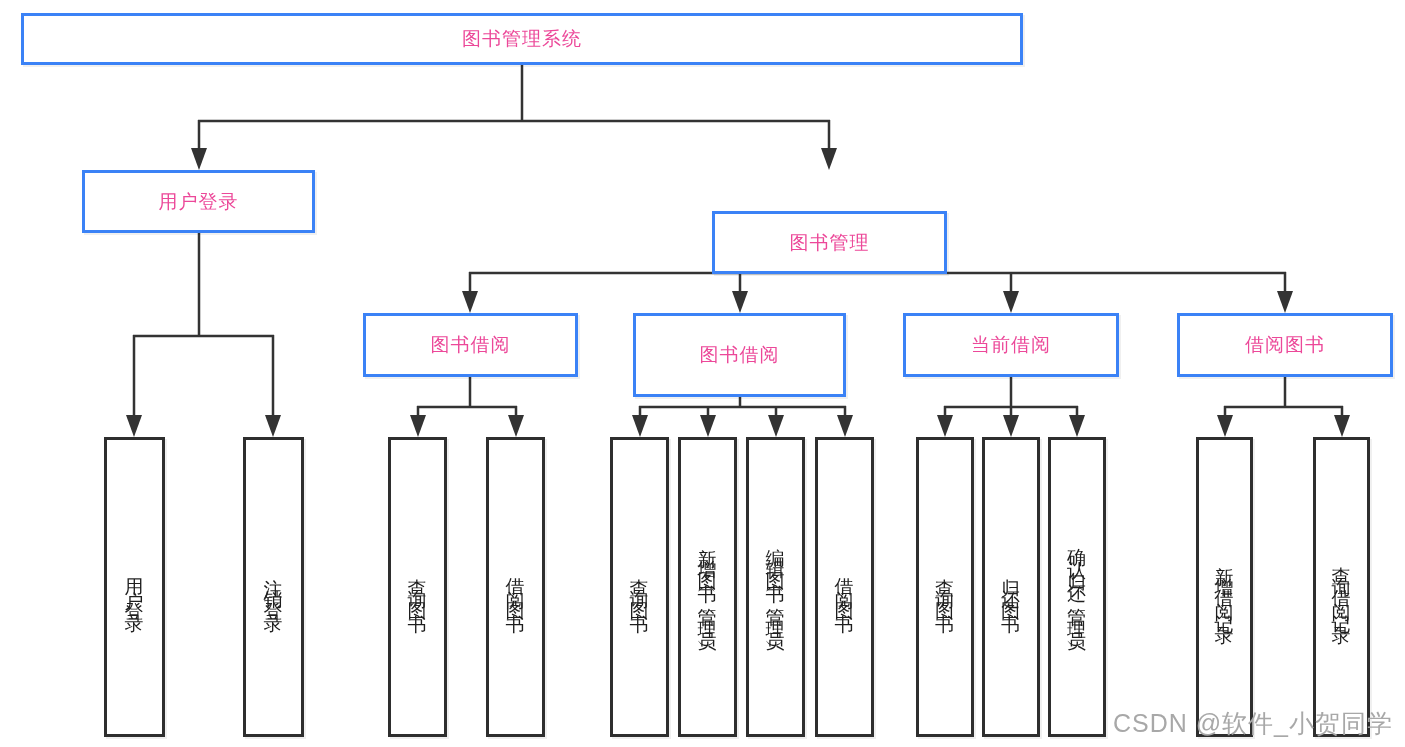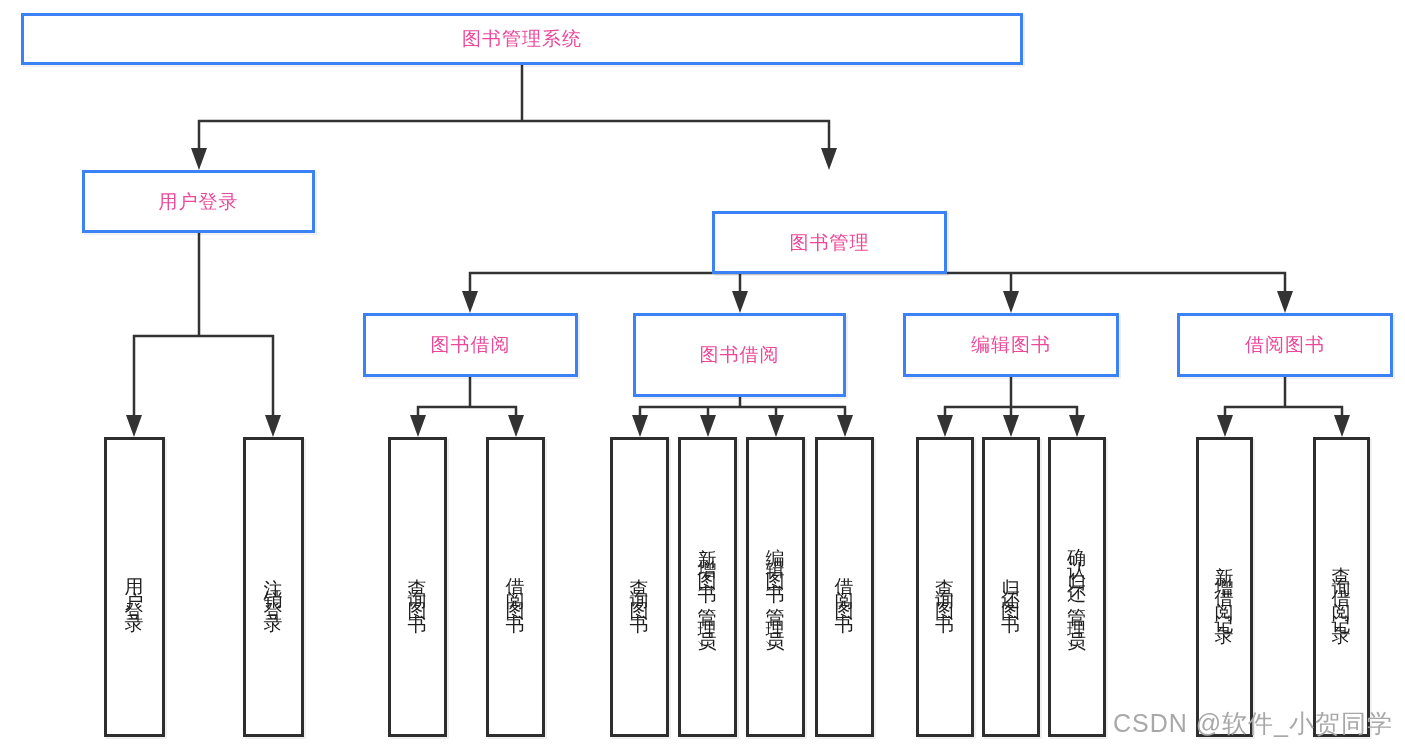--- a/index.html
+++ b/index.html
@@ -85,21 +85,21 @@
     </g>
   </svg>
 
   <div class="box" style="left:21px;top:13px;width:1002px;height:52px;">图书管理系统</div>
 
   <div class="box" style="left:82px;top:170px;width:233px;height:63px;">用户登录</div>
   <div class="box" style="left:712px;top:170px;width:235px;height:63px;margin-top:41px;">图书管理</div>
 
   <div class="box" style="left:363px;top:313px;width:215px;height:64px;">图书借阅</div>
   <div class="box" style="left:633px;top:313px;width:213px;height:84px;">图书借阅</div>
-  <div class="box" style="left:903px;top:313px;width:216px;height:64px;">编辑图书</div>
+  <div class="box" style="left:903px;top:313px;width:216px;height:64px;">当前借阅</div>
   <div class="box" style="left:1177px;top:313px;width:216px;height:64px;">借阅图书</div>
 
   <div class="leaf" style="left:104px;top:437px;width:61px;height:300px;">
     <span>用户登录</span>
   </div>
   <div class="leaf" style="left:243px;top:437px;width:61px;height:300px;">
     <span>注销登录</span>
   </div>
 
   <div class="leaf" style="left:388px;top:437px;width:59px;height:300px;">

